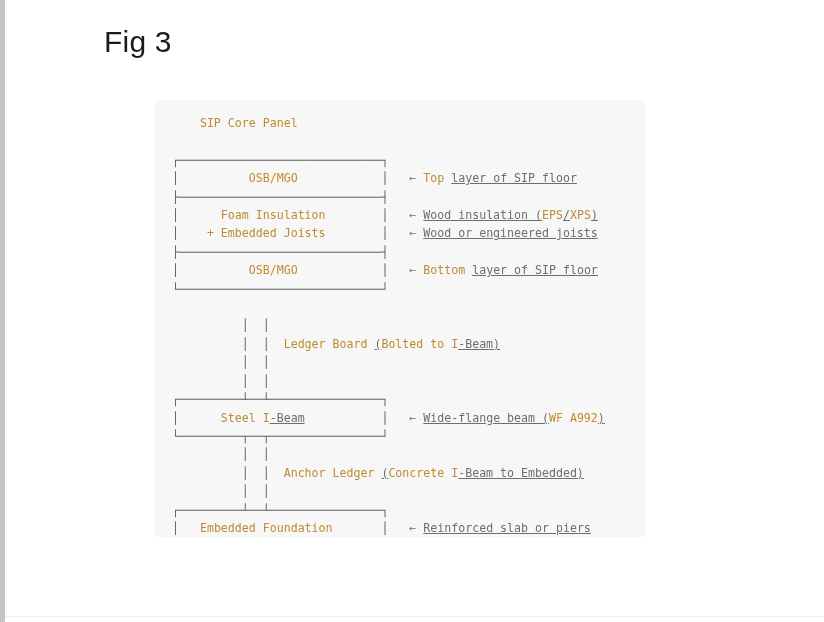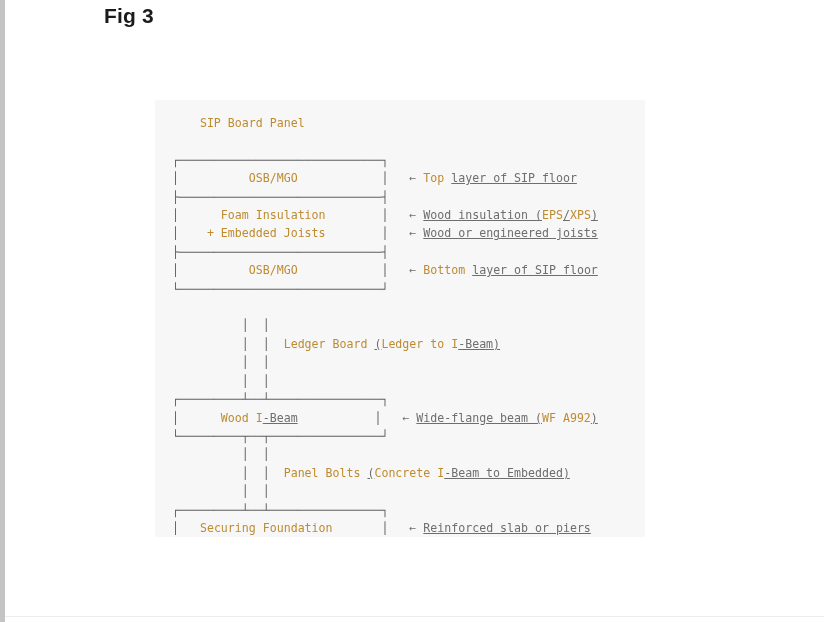--- a/index.html
+++ b/index.html
@@ -31,24 +31,24 @@
   }
   .page {
     position: absolute;
     left: 5px; top: 0;
     width: 819px; height: 622px;
     background: #ffffff;
   }
   .fig-title {
     position: absolute;
     left: 99px;
-    top: 4px;
+    top: 25px;
     font-family: "Liberation Sans", sans-serif;
-    font-size: 21px;
-    font-weight: 700;
+    font-size: 30px;
+    font-weight: 400;
     color: #1b1b1b;
     letter-spacing: 0.2px;
     white-space: nowrap;
   }
   .code-panel {
     position: absolute;
     left: 150px;
     top: 100px;
     width: 490px;
     height: 437px;
@@ -77,41 +77,41 @@
 </head>
 <body>
 
 <div class="page-edge"></div>
 
 <div class="page">
 
   <div class="fig-title">Fig 3</div>
 
   <div class="code-panel">
-<pre class="ascii"><span>     <span class="kw">SIP</span> <span class="kw">Board Panel</span></span>
+<pre class="ascii"><span>     <span class="kw">SIP</span> <span class="kw">Core Panel</span></span>
 
 <span class="rule"> ┌─────────────────────────────┐</span>
 <span><span class="rule"> │</span>          <span class="kw">OSB/MGO</span>            <span class="rule">│</span>   <span class="arrow">←</span> <span class="kw">Top</span> <span class="dim">layer of SIP floor</span></span>
 <span class="rule"> ├─────────────────────────────┤</span>
 <span><span class="rule"> │</span>      <span class="kw">Foam Insulation</span>        <span class="rule">│</span>   <span class="arrow">←</span> <span class="dim">Wood insulation (</span><span class="kw">EPS</span><span class="dim">/</span><span class="kw">XPS</span><span class="dim">)</span></span>
 <span><span class="rule"> │</span>    <span class="kw">+ Embedded Joists</span>        <span class="rule">│</span>   <span class="arrow">←</span> <span class="dim">Wood or engineered joists</span></span>
 <span class="rule"> ├─────────────────────────────┤</span>
 <span><span class="rule"> │</span>          <span class="kw">OSB/MGO</span>            <span class="rule">│</span>   <span class="arrow">←</span> <span class="kw">Bottom</span> <span class="dim">layer of SIP floor</span></span>
 <span class="rule"> └─────────────────────────────┘</span>
 
 <span class="rule">           │  │</span>
-<span><span class="rule">           │  │</span>  <span class="kw">Ledger Board</span> <span class="dim">(</span><span class="kw">Ledger to I</span><span class="dim">-Beam)</span></span>
+<span><span class="rule">           │  │</span>  <span class="kw">Ledger Board</span> <span class="dim">(</span><span class="kw">Bolted to I</span><span class="dim">-Beam)</span></span>
 <span class="rule">           │  │</span>
 <span class="rule">           │  │</span>
 <span class="rule"> ┌─────────┴──┴────────────────┐</span>
-<span><span class="rule"> │</span>      <span class="kw">Wood I</span><span class="dim">-Beam</span>           <span class="rule">│</span>   <span class="arrow">←</span> <span class="dim">Wide-flange beam (</span><span class="kw">WF A992</span><span class="dim">)</span></span>
+<span><span class="rule"> │</span>      <span class="kw">Steel I</span><span class="dim">-Beam</span>           <span class="rule">│</span>   <span class="arrow">←</span> <span class="dim">Wide-flange beam (</span><span class="kw">WF A992</span><span class="dim">)</span></span>
 <span class="rule"> └─────────┬──┬────────────────┘</span>
 <span class="rule">           │  │</span>
-<span><span class="rule">           │  │</span>  <span class="kw">Panel Bolts</span> <span class="dim">(</span><span class="kw">Concrete I</span><span class="dim">-Beam to Embedded)</span></span>
+<span><span class="rule">           │  │</span>  <span class="kw">Anchor Ledger</span> <span class="dim">(</span><span class="kw">Concrete I</span><span class="dim">-Beam to Embedded)</span></span>
 <span class="rule">           │  │</span>
 <span class="rule"> ┌─────────┴──┴────────────────┐</span>
-<span><span class="rule"> │</span>   <span class="kw">Securing Foundation</span>       <span class="rule">│</span>   <span class="arrow">←</span> <span class="dim">Reinforced slab or piers</span></span>
+<span><span class="rule"> │</span>   <span class="kw">Embedded Foundation</span>       <span class="rule">│</span>   <span class="arrow">←</span> <span class="dim">Reinforced slab or piers</span></span>
 </pre>
   </div>
 
 </div>
 
 <div class="page-bottom-rule"></div>
 
 </body></html>

